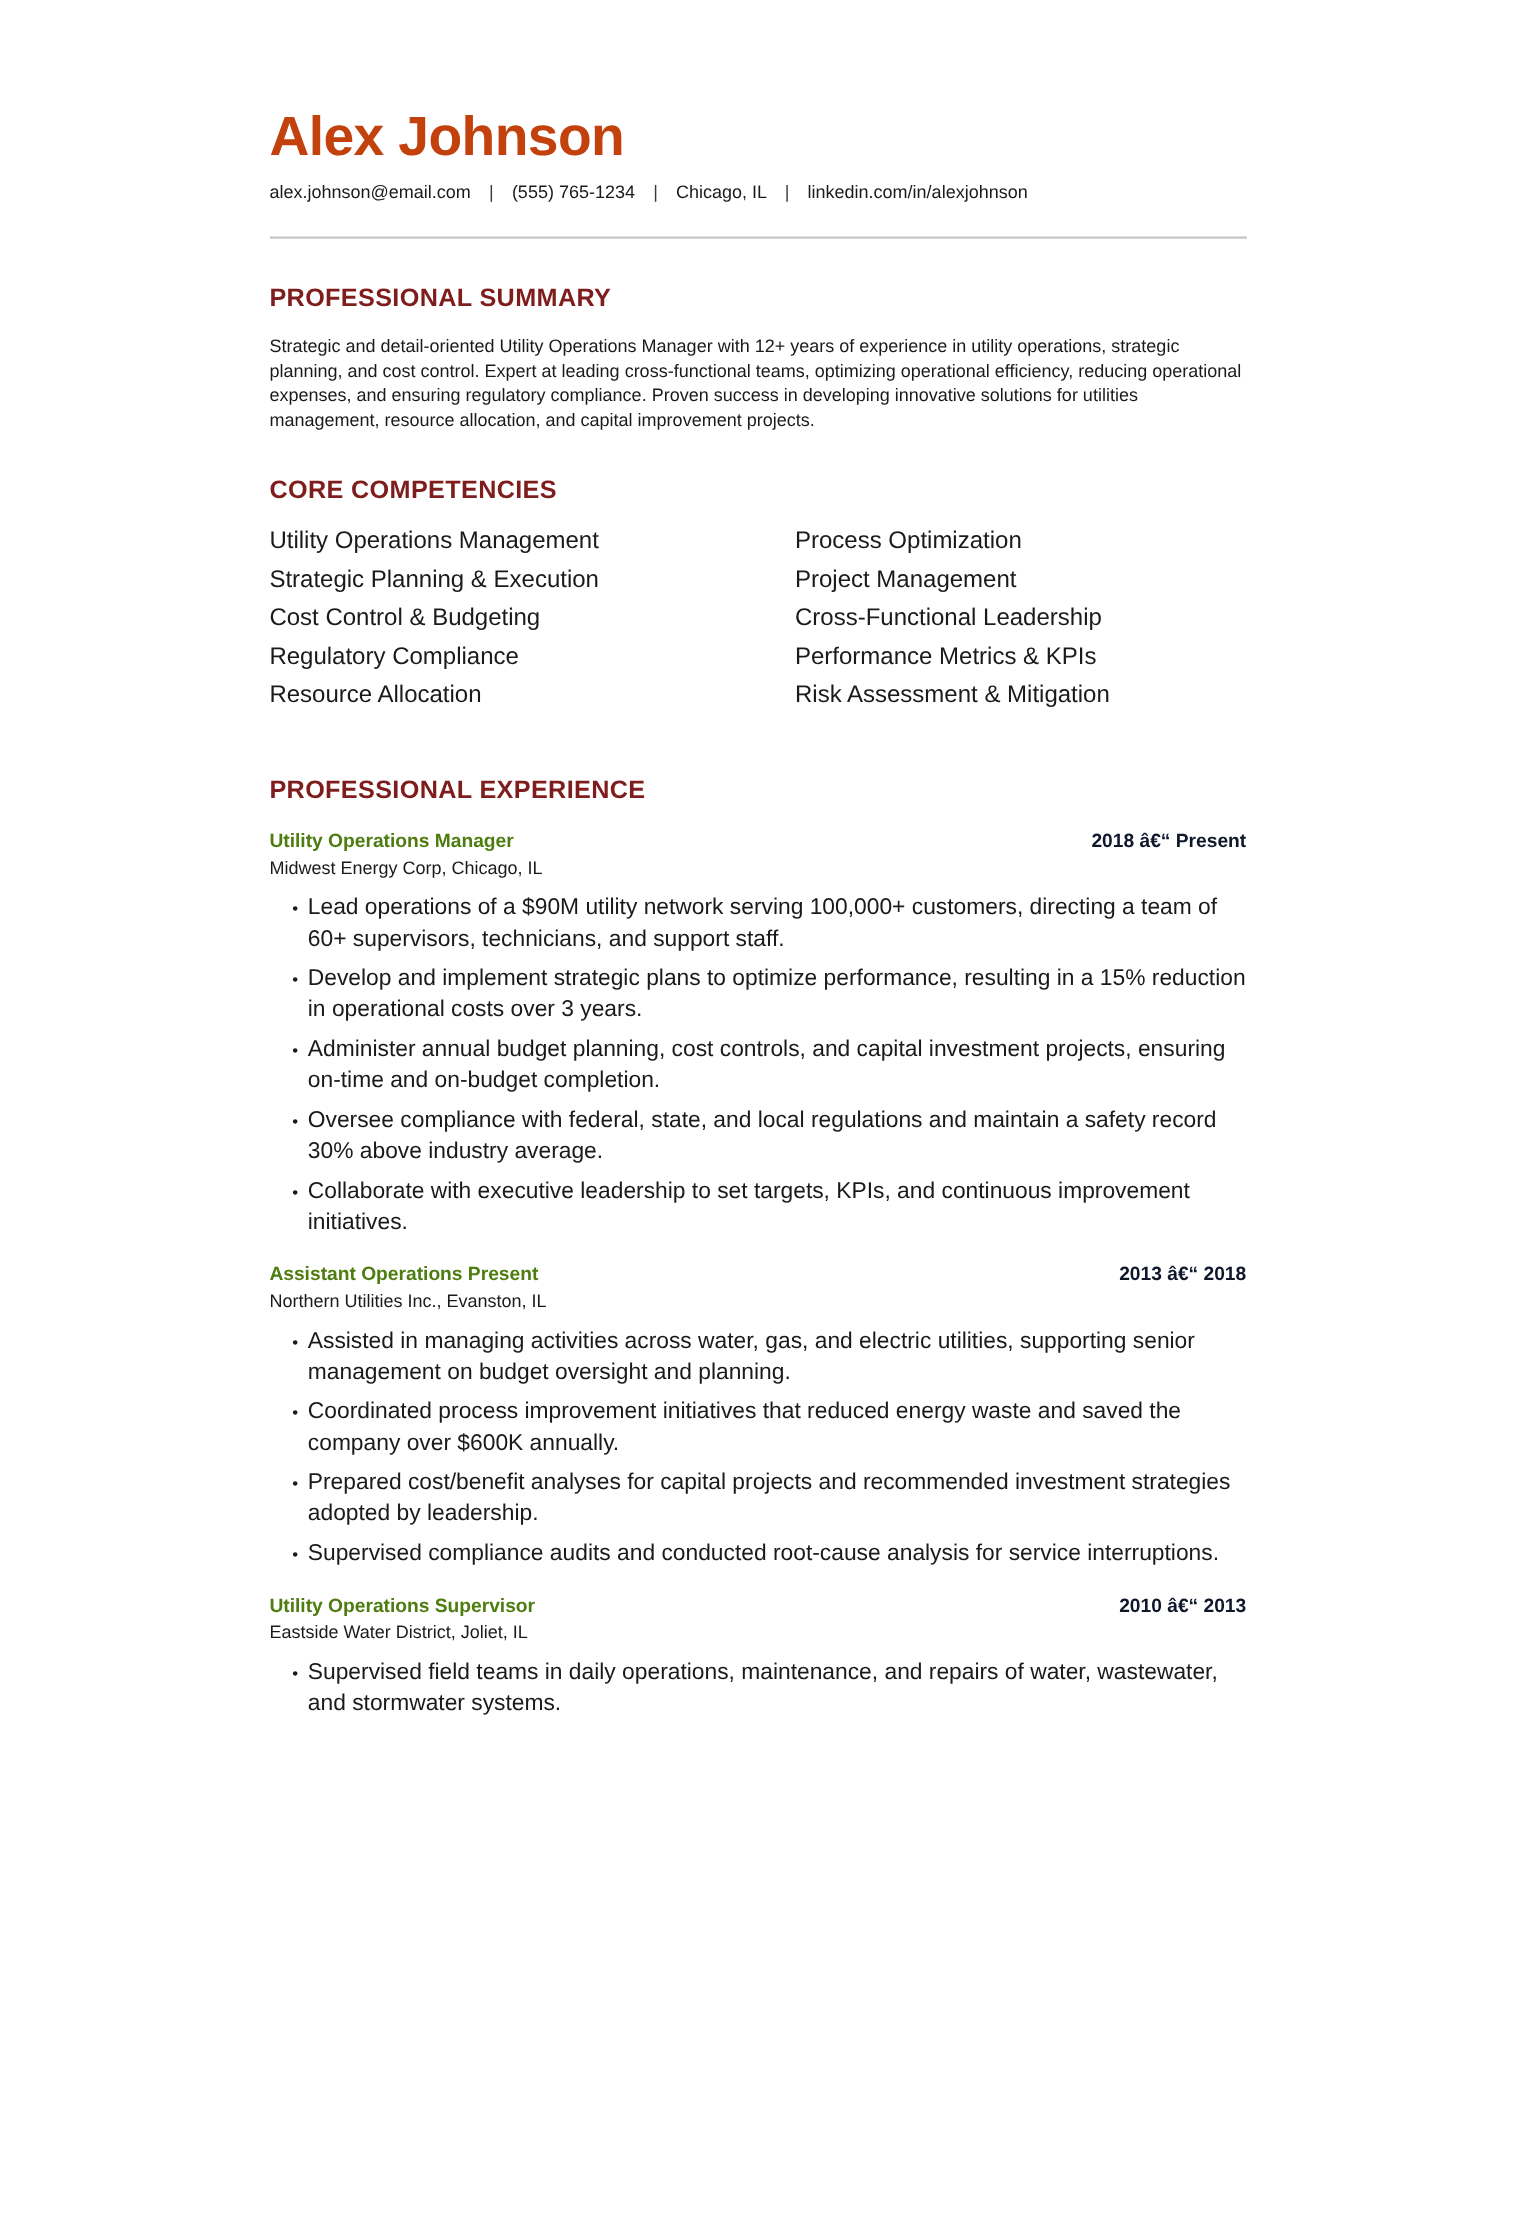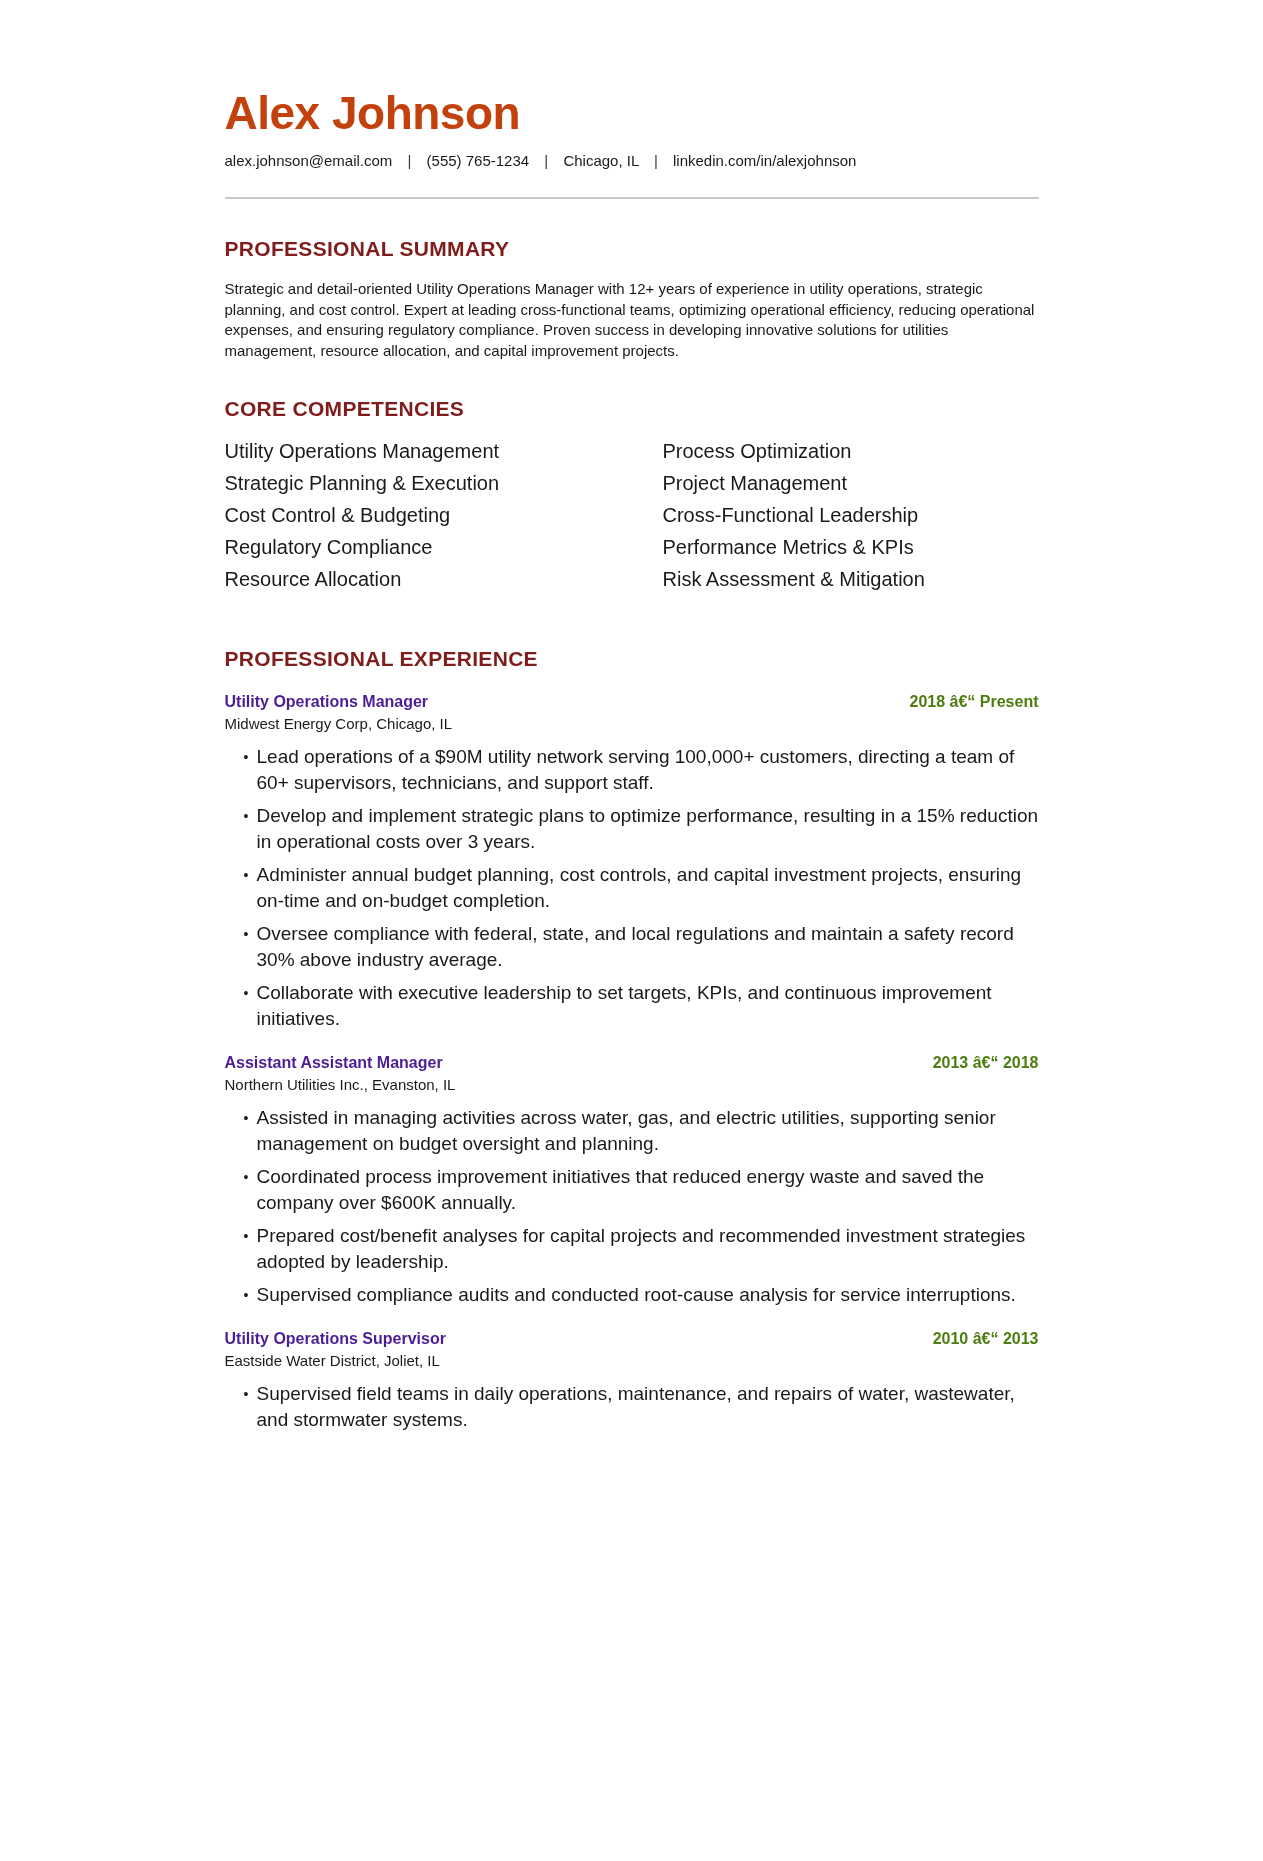--- a/index.html
+++ b/index.html
@@ -86,26 +86,26 @@
   .job { margin-top: 22px; }
   .job-head {
     display: flex;
     justify-content: space-between;
     align-items: baseline;
   }
   h3.job-title {
     margin: 0;
     font-size: 16px;
     font-weight: bold;
-    color: #4c1d95;
+    color: #4d7c0f;
   }
   .job-dates {
     font-size: 16px;
     font-weight: bold;
-    color: #4d7c0f;
+    color: #0f172a;
     white-space: nowrap;
   }
   .company {
     margin-top: 4px;
     font-size: 15px;
   }
   ul.bullets {
     margin: 12px 0 0 0;
     padding: 0 0 0 32px;
     list-style: none;
@@ -182,21 +182,21 @@
         <li>Lead operations of a $90M utility network serving 100,000+ customers, directing a team of 60+ supervisors, technicians, and support staff.</li>
         <li>Develop and implement strategic plans to optimize performance, resulting in a 15% reduction in operational costs over 3 years.</li>
         <li>Administer annual budget planning, cost controls, and capital investment projects, ensuring on-time and on-budget completion.</li>
         <li>Oversee compliance with federal, state, and local regulations and maintain a safety record 30% above industry average.</li>
         <li>Collaborate with executive leadership to set targets, KPIs, and continuous improvement initiatives.</li>
       </ul>
     </article>
 
     <article class="job">
       <div class="job-head">
-        <h3 class="job-title">Assistant Assistant Manager</h3>
+        <h3 class="job-title">Assistant Operations Present</h3>
         <span class="job-dates">2013 â€“ 2018</span>
       </div>
       <div class="company">Northern Utilities Inc., Evanston, IL</div>
       <ul class="bullets">
         <li>Assisted in managing activities across water, gas, and electric utilities, supporting senior management on budget oversight and planning.</li>
         <li>Coordinated process improvement initiatives that reduced energy waste and saved the company over $600K annually.</li>
         <li>Prepared cost/benefit analyses for capital projects and recommended investment strategies adopted by leadership.</li>
         <li>Supervised compliance audits and conducted root-cause analysis for service interruptions.</li>
       </ul>
     </article>

